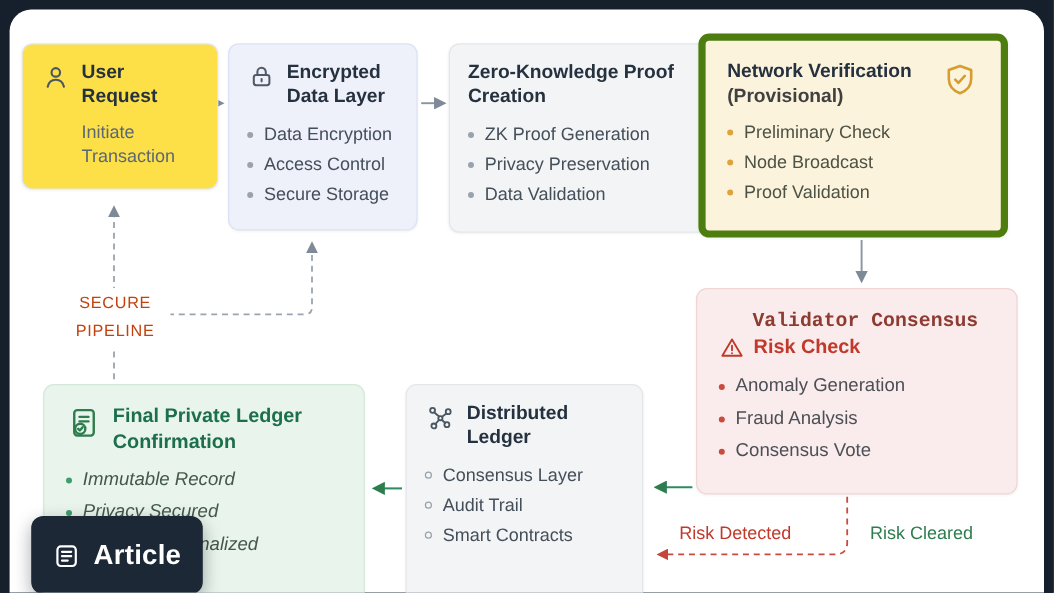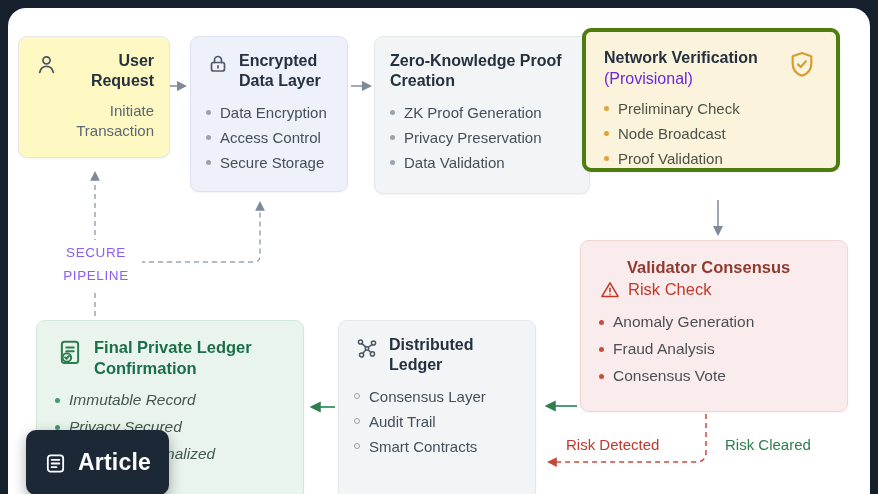--- a/index.html
+++ b/index.html
@@ -15,46 +15,46 @@
   .node{position:absolute;border-radius:9px;box-sizing:border-box;padding:14px 15px;
         box-shadow:0 1px 2px rgba(20,30,45,.05);}
   .node h3{margin:0;font-size:16px;font-weight:700;color:#25313f;line-height:1.28;}
   .trow{display:flex;align-items:flex-start;gap:9px;}
   .nicon{flex:0 0 auto;display:inline-flex;margin-top:1px;}
   .sub{margin:9px 0 0 34px;font-size:15px;color:#5c6775;line-height:1.35;}
   ul.items{list-style:none;margin:12px 0 0 0;padding:0;}
   ul.items li{display:flex;align-items:center;gap:9px;margin:8px 0;font-size:15px;color:#454f5a;}
   .dot{flex:0 0 auto;width:5px;height:5px;border-radius:50%;background:#9aa3ad;}
 
-  .n-user{left:18px;top:36px;width:152px;height:122px;background:#fef9c3;border:1px solid #e4e7ea;text-align:right;}
+  .n-user{left:18px;top:36px;width:164px;height:122px;background:#fde047;border:1px solid #e4e7ea;}
   .n-enc{left:190px;top:36px;width:158px;height:156px;background:#eef0fa;border:1px solid #dde1f3;}
   .n-zk{left:374px;top:36px;width:216px;height:158px;background:#f2f4f5;border:1px solid #e4e7ea;}
-  .n-net{left:582px;top:28px;width:258px;height:144px;background:#fcf3dc;border:4px solid #4d7c0f;padding:16px 18px;}
+  .n-net{left:582px;top:28px;width:258px;height:170px;background:#fcf3dc;border:6px solid #4d7c0f;padding:16px 18px;}
   .n-val{left:580px;top:240px;width:268px;height:172px;background:#faecec;border:1px solid #f0d5d3;padding:16px 18px;}
   .n-led{left:338px;top:320px;width:198px;height:200px;background:#f2f4f5;border:1px solid #e4e7ea;}
   .n-fin{left:36px;top:320px;width:268px;height:200px;background:#e9f4ec;border:1px solid #d4e8da;padding:16px 18px;}
 
   .n-net .ntop{display:flex;justify-content:space-between;align-items:flex-start;}
-  .n-net .prov{font-size:16px;font-weight:400;color:#6d28d9;margin-top:2px;}
+  .n-net .prov{font-size:16px;font-weight:700;color:#404040;margin-top:2px;}
   .n-net .dot{background:#e0a33c;}
   .n-net ul.items li{color:#4c5245;}
 
-  .n-val .l1{font-size:16.5px;font-weight:700;color:#8e3b31;padding-left:28px;line-height:1.3;}
-  .n-val .l2{display:flex;align-items:center;gap:7px;font-size:16.5px;font-weight:400;color:#c0392b;line-height:1.3;}
+  .n-val .l1{font-size:16.5px;font-weight:700;color:#8e3b31;padding-left:28px;line-height:1.3;font-family:Liberation Mono, monospace;}
+  .n-val .l2{display:flex;align-items:center;gap:7px;font-size:16.5px;font-weight:700;color:#c0392b;line-height:1.3;}
   .n-val .dot{background:#cb4a3e;}
   .n-val ul.items li{font-size:15.5px;color:#4c4f55;margin:9px 0;}
 
   .n-led .dot{background:transparent;border:1.4px solid #98a1ab;width:4px;height:4px;}
 
   .n-fin h3{color:#1d6f4b;font-size:16.5px;}
   .n-fin .dot{background:#3f9d6b;}
   .n-fin ul.items li{font-size:15.5px;color:#44584a;margin:9px 0;font-style:italic;}
 
   .lbl{position:absolute;font-size:15px;font-weight:400;}
-  .lbl-pipe{left:50px;top:240px;width:92px;text-align:center;background:#ffffff;color:#8b5cf6;
+  .lbl-pipe{left:50px;top:240px;width:92px;text-align:center;background:#ffffff;color:#c2410c;
             font-size:13.5px;letter-spacing:.6px;line-height:1.7;padding:2px 0;}
   .lbl-riskd{left:566px;top:436px;color:#c0392b;}
   .lbl-riskc{left:725px;top:436px;color:#2d7d4e;}
 
   .badge{position:absolute;left:26px;top:430px;display:flex;align-items:center;gap:11px;
          background:#1c2836;color:#ffffff;border-radius:10px;padding:19px 18px;
          box-shadow:0 5px 14px rgba(10,18,28,.35);cursor:pointer;}
   .badge .btxt{font-size:23px;font-weight:700;letter-spacing:.2px;}
   svg.ic{display:block;}
 </style>

